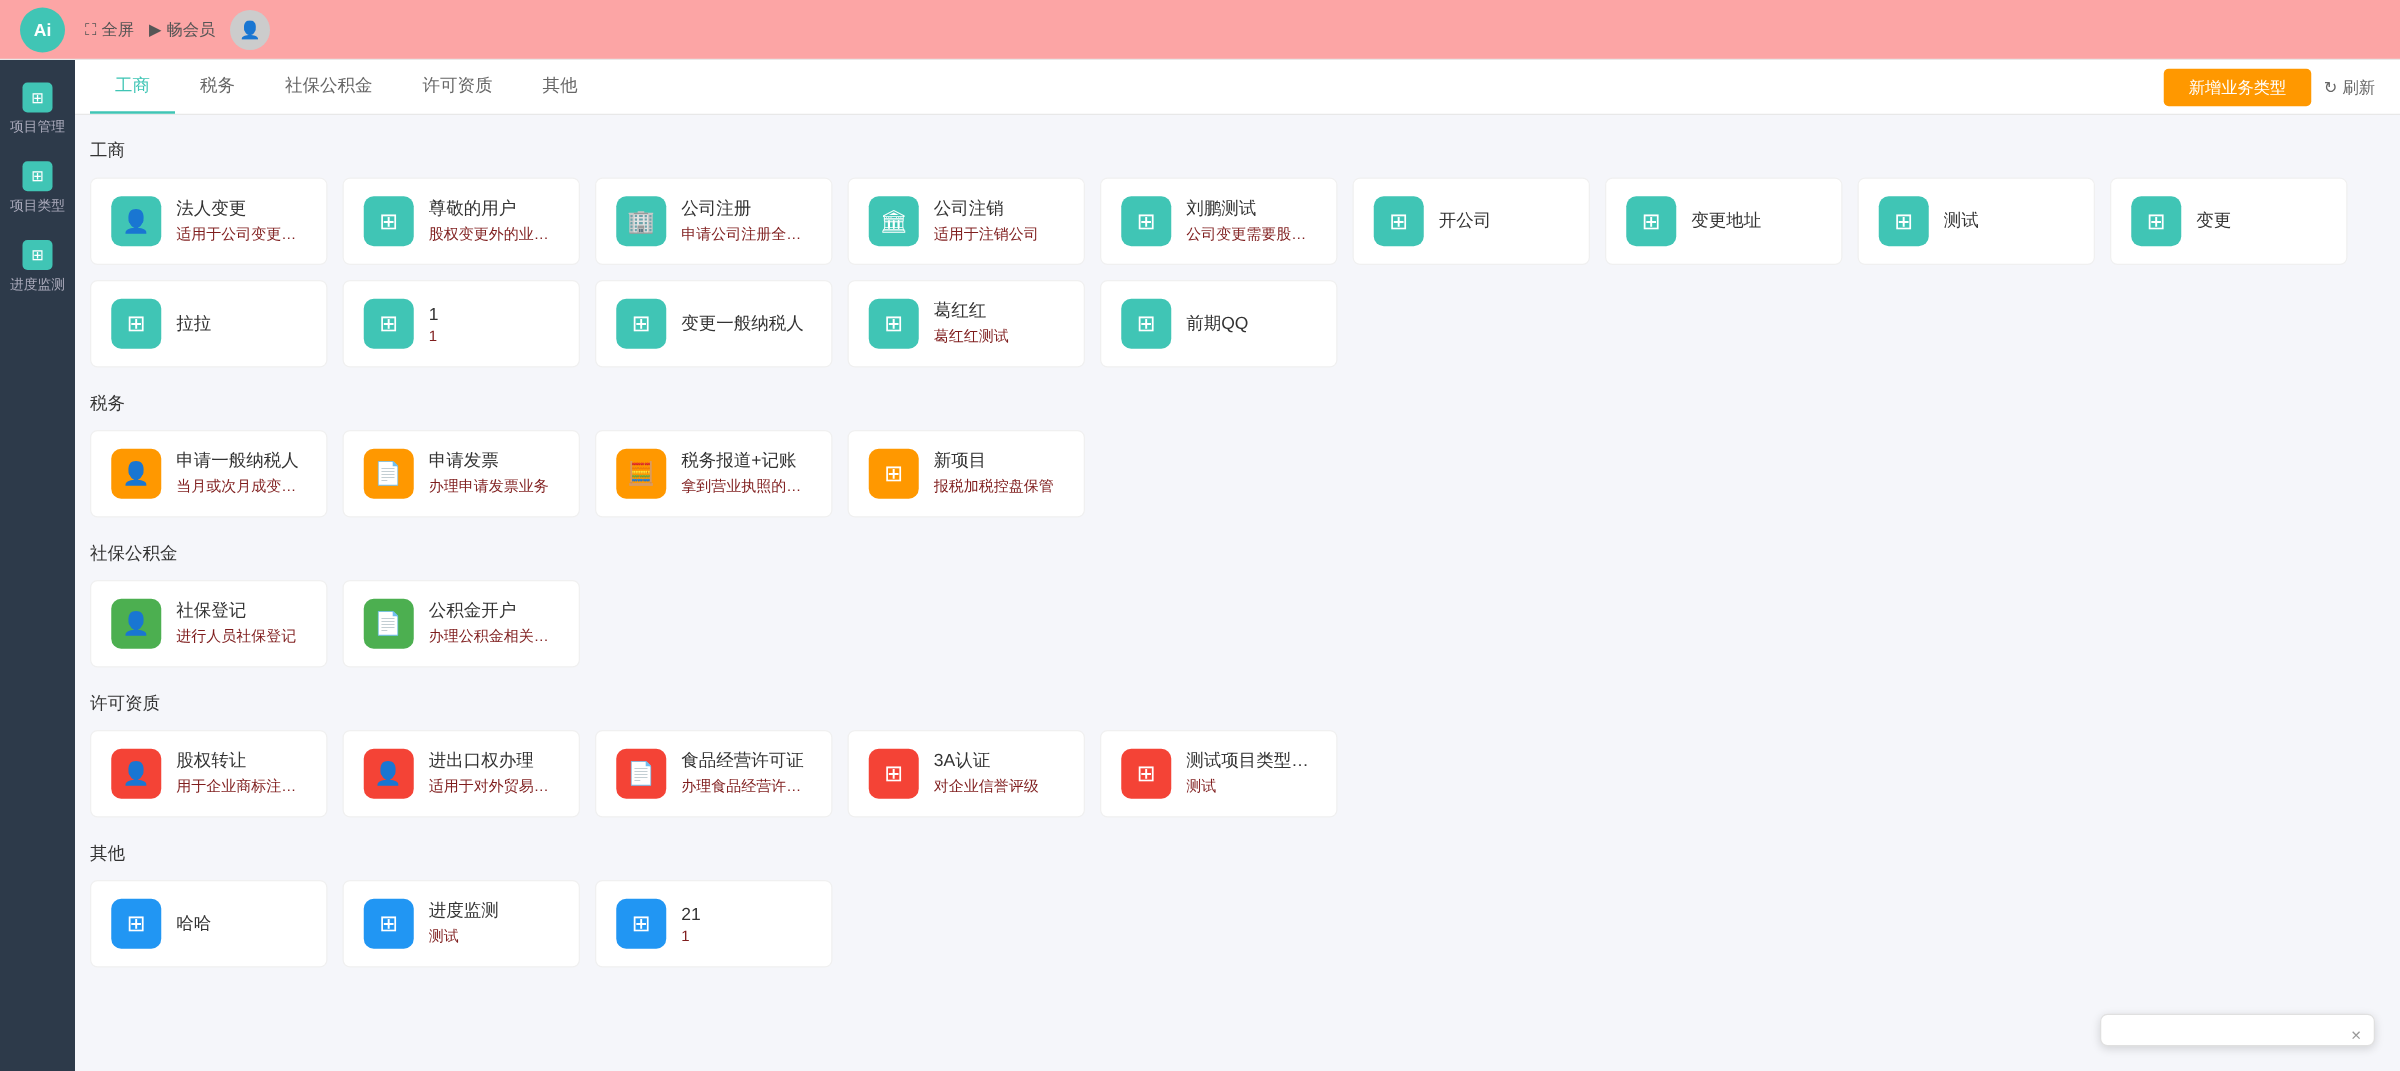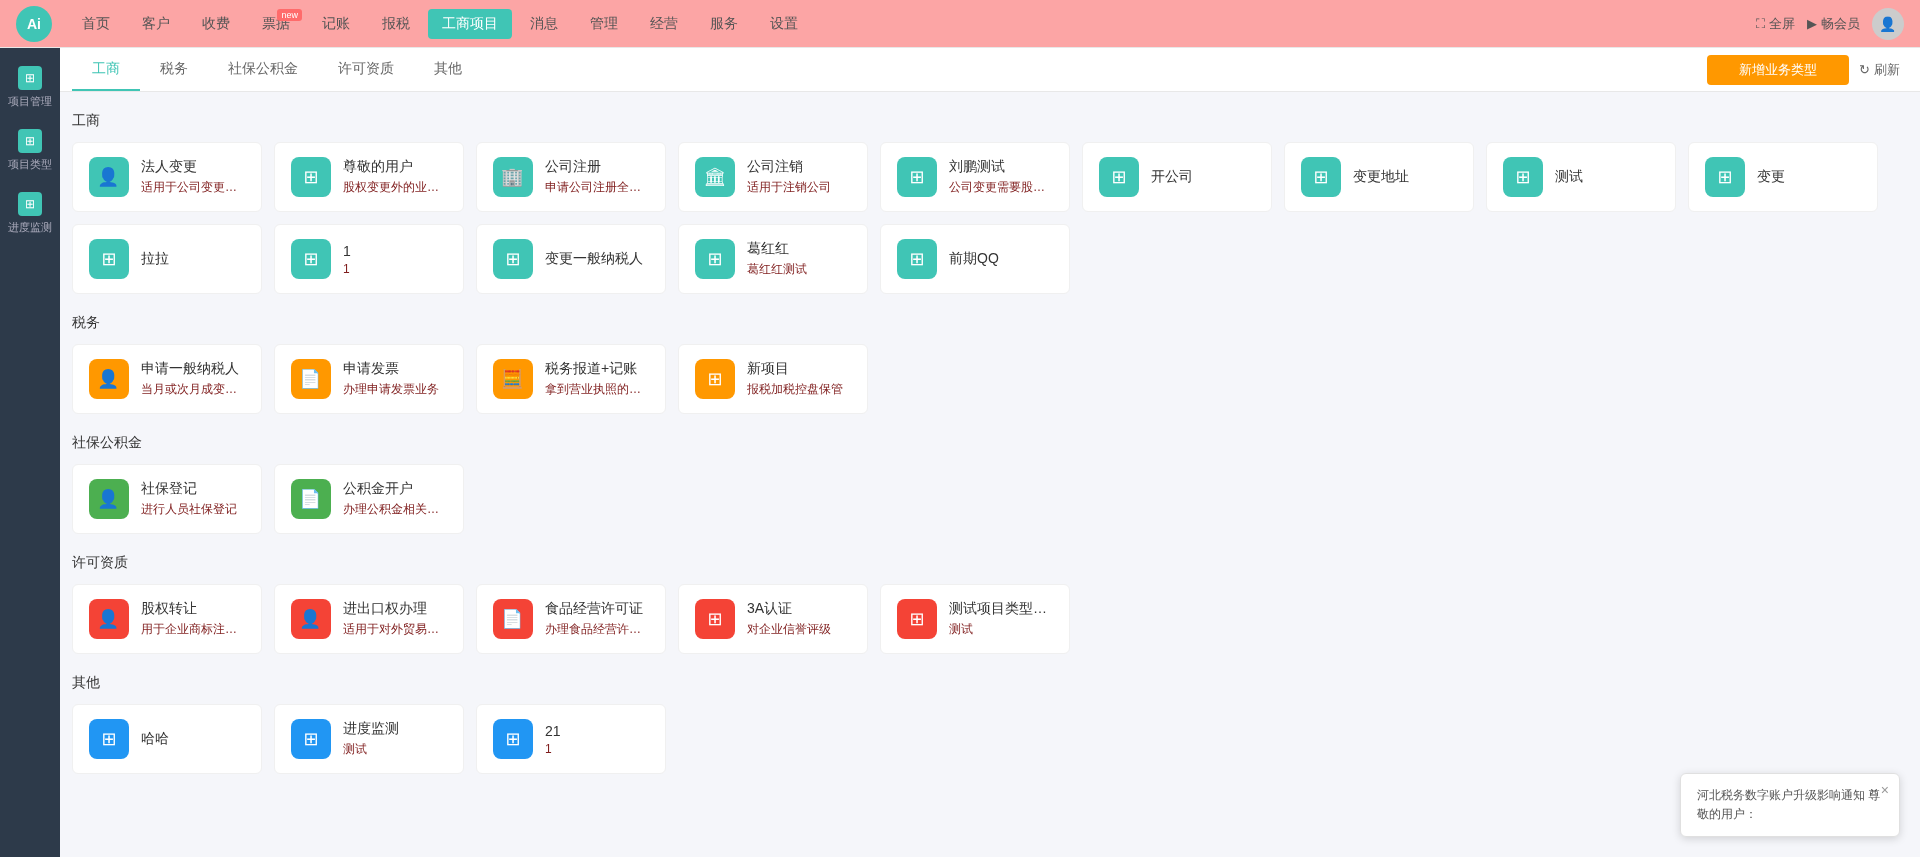--- a/index.html
+++ b/index.html
@@ -131,21 +131,21 @@
       color: #40c5b5;
       border-bottom: 2px solid #40c5b5;
     }
     .tab-actions {
       display: flex; align-items: center; gap: 10px;
     }
     .btn-new-type {
       background: #ff9800;
       color: #fff;
       border: none;
-      padding: 6px 32px;
+      padding: 6px 20px;
       border-radius: 4px;
       cursor: pointer;
       font-size: 13px;
     }
     .btn-refresh {
       background: none;
       border: none;
       cursor: pointer;
       color: #666;
       font-size: 13px;
@@ -238,34 +238,20 @@
     .notification-text {
       color: #555;
       line-height: 1.6;
     }
   </style>
 </head>
 <body>
 
 <nav class="top-nav">
   <div class="logo">Ai</div>
-  <div class="nav-items" id="nav-items">
-      <div class="nav-item">首页</div>
-      <div class="nav-item">客户</div>
-      <div class="nav-item">收费</div>
-      <div class="nav-item">票据<span class="badge-new">new</span></div>
-      <div class="nav-item">记账</div>
-      <div class="nav-item">报税</div>
-      <div class="nav-item active">工商项目</div>
-      <div class="nav-item">消息</div>
-      <div class="nav-item">管理</div>
-      <div class="nav-item">经营</div>
-      <div class="nav-item">服务</div>
-      <div class="nav-item">设置</div>
-    </div>
   <div class="nav-right">
     <div class="nav-right-item">
       <span>⛶</span>
       <span>全屏</span>
     </div>
     <div class="nav-right-item">
       <span>▶</span>
       <span>畅会员</span>
     </div>
     <div class="avatar">
@@ -510,15 +496,13 @@
             <div class="card-name">21</div>
             <div class="card-desc">1</div>
           </div>
         </div>
       </div>
     </div>
 </div>
 
 <div class="notification-popup">
   <span class="notification-close">×</span>
-  <div class="notification-text">河北税务数字账户升级影响通知
-尊敬的用户：</div>
 </div>
 
 </body></html>

